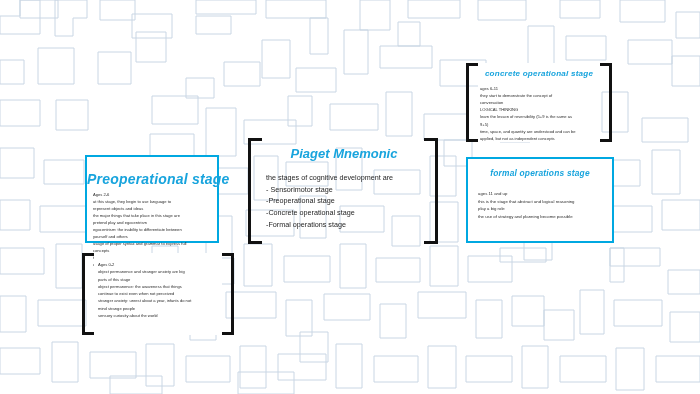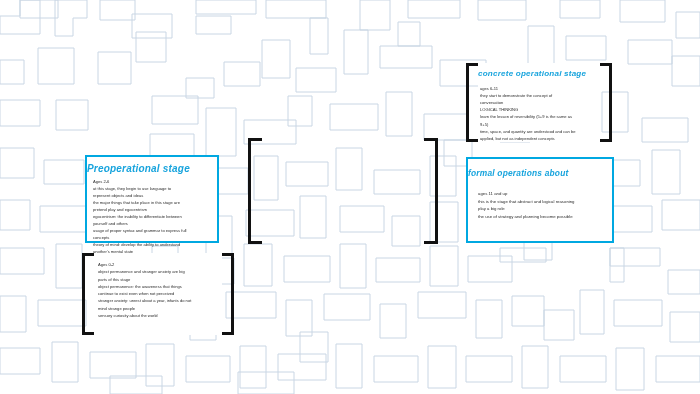--- a/index.html
+++ b/index.html
@@ -29,21 +29,21 @@
     box-sizing:border-box;
     z-index:3;
   }
   .card.cyan{
     border:2px solid #00a8e1;
   }
   .card-title{
     color:#18a4dd;
     font-style:italic;
     font-weight:bold;
-    text-align:left;
+    text-align:center;
     letter-spacing:.2px;
     white-space:nowrap;
   }
   .card-body{
     color:#2b2b2b;
     white-space:pre-line;
   }
   
   .bracket{
     position:absolute;
@@ -204,23 +204,31 @@
       <path d="M656 356 h44 v26 h-44 z"></path>
       <path d="M300 332 h28 v30 h-28 z"></path>
       <path d="M238 372 h56 v22 h-56 z"></path>
       <path d="M110 376 h52 v18 h-52 z"></path>
     </g>
   </svg>
 
   <div class="bracket left" style="left:248px;top:138px;width:14px;height:106px;"></div>
   <div class="bracket right" style="left:424px;top:138px;width:14px;height:106px;"></div>
 
+  <div id="center-block" style="left:266px;top:146px;width:156px;">
+    <div id="center-title">Piaget Mnemonic</div>
+    <div id="center-body">the stages of cognitive development are
+- Sensorimotor stage
+-Preoperational stage
+-Concrete operational stage
+-Formal operations stage</div>
+  </div>
 
   <div class="card cyan" style="left:85px;top:155px;width:134px;height:88px;">
-    <div class="card-title" style="font-size:10px;margin-top:6px;">Preoperational stage</div>
+    <div class="card-title" style="font-size:14px;margin-top:14px;">Preoperational stage</div>
     <div class="card-body" style="font-size:4.1px;line-height:1.72;margin:4px 0 0 6px;">Ages 2-6
 at this stage, they begin to use language to
 represent objects and ideas
 the major things that take place in this stage are
 pretend play and egocentrism
 egocentrism: the inability to differentiate between
 yourself and others
 usage of proper syntax and grammar to express full
 concepts
 theory of mind: develop the ability to understand
@@ -248,20 +256,20 @@
 they start to demonstrate the concept of
 conversation
 LOGICAL THINKING
 learn the lesson of reversibility (5+9 is the same as
 9+5)
 time, space, and quantity are understood and can be
 applied, but not as independent concepts</div>
   </div>
 
   <div class="card cyan" style="left:466px;top:157px;width:148px;height:86px;">
-    <div class="card-title" style="font-size:8.4px;margin-top:9px;">formal operations about</div>
+    <div class="card-title" style="font-size:8.4px;margin-top:9px;">formal operations stage</div>
     <div class="card-body" style="font-size:4.3px;line-height:1.8;margin:12px 0 0 10px;">ages 11 and up
 this is the stage that abstract and logical reasoning
 play a big role
 the use of strategy and planning become possible</div>
   </div>
 
 </div>
 
 </body></html>

